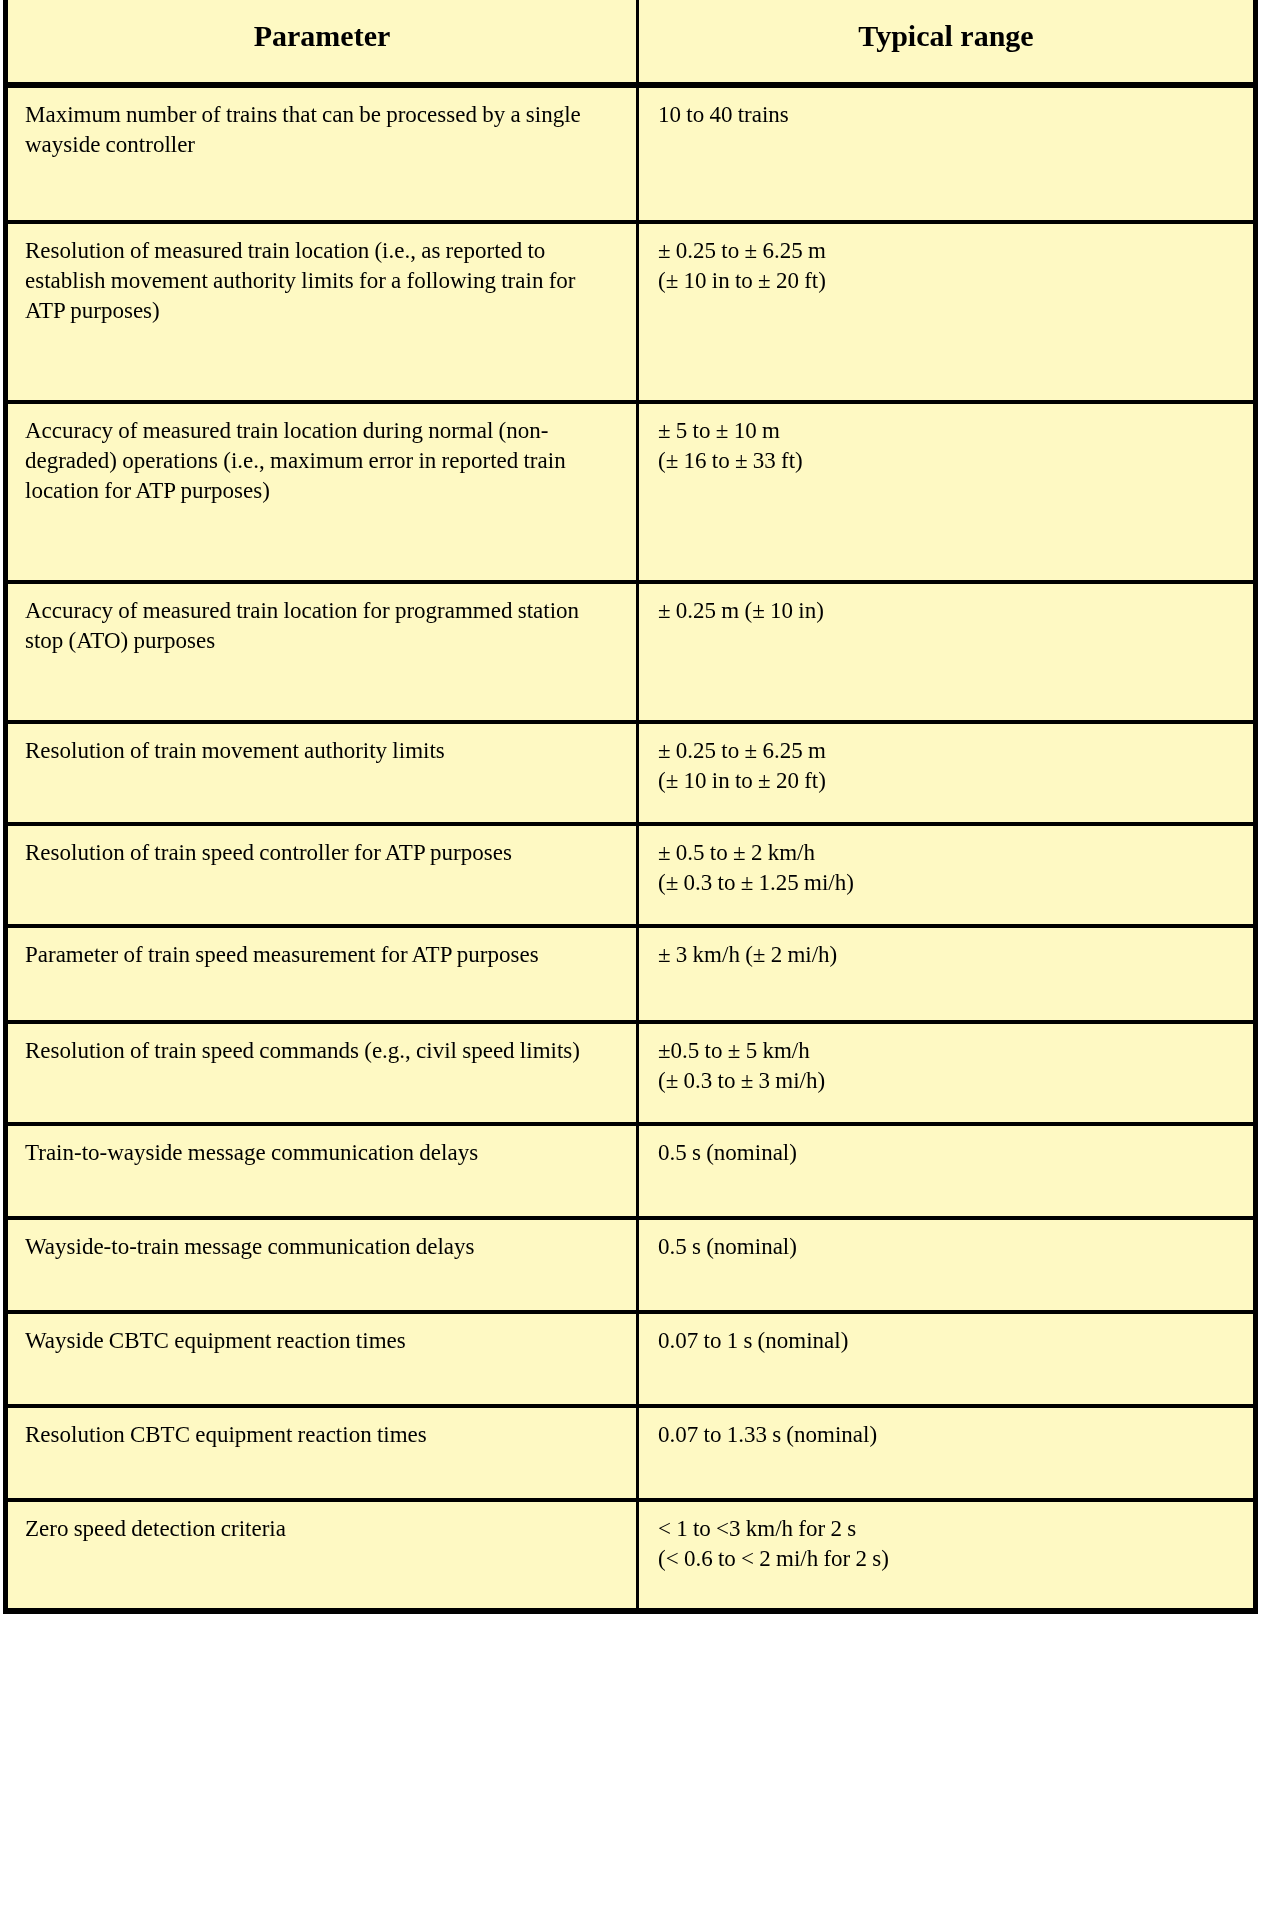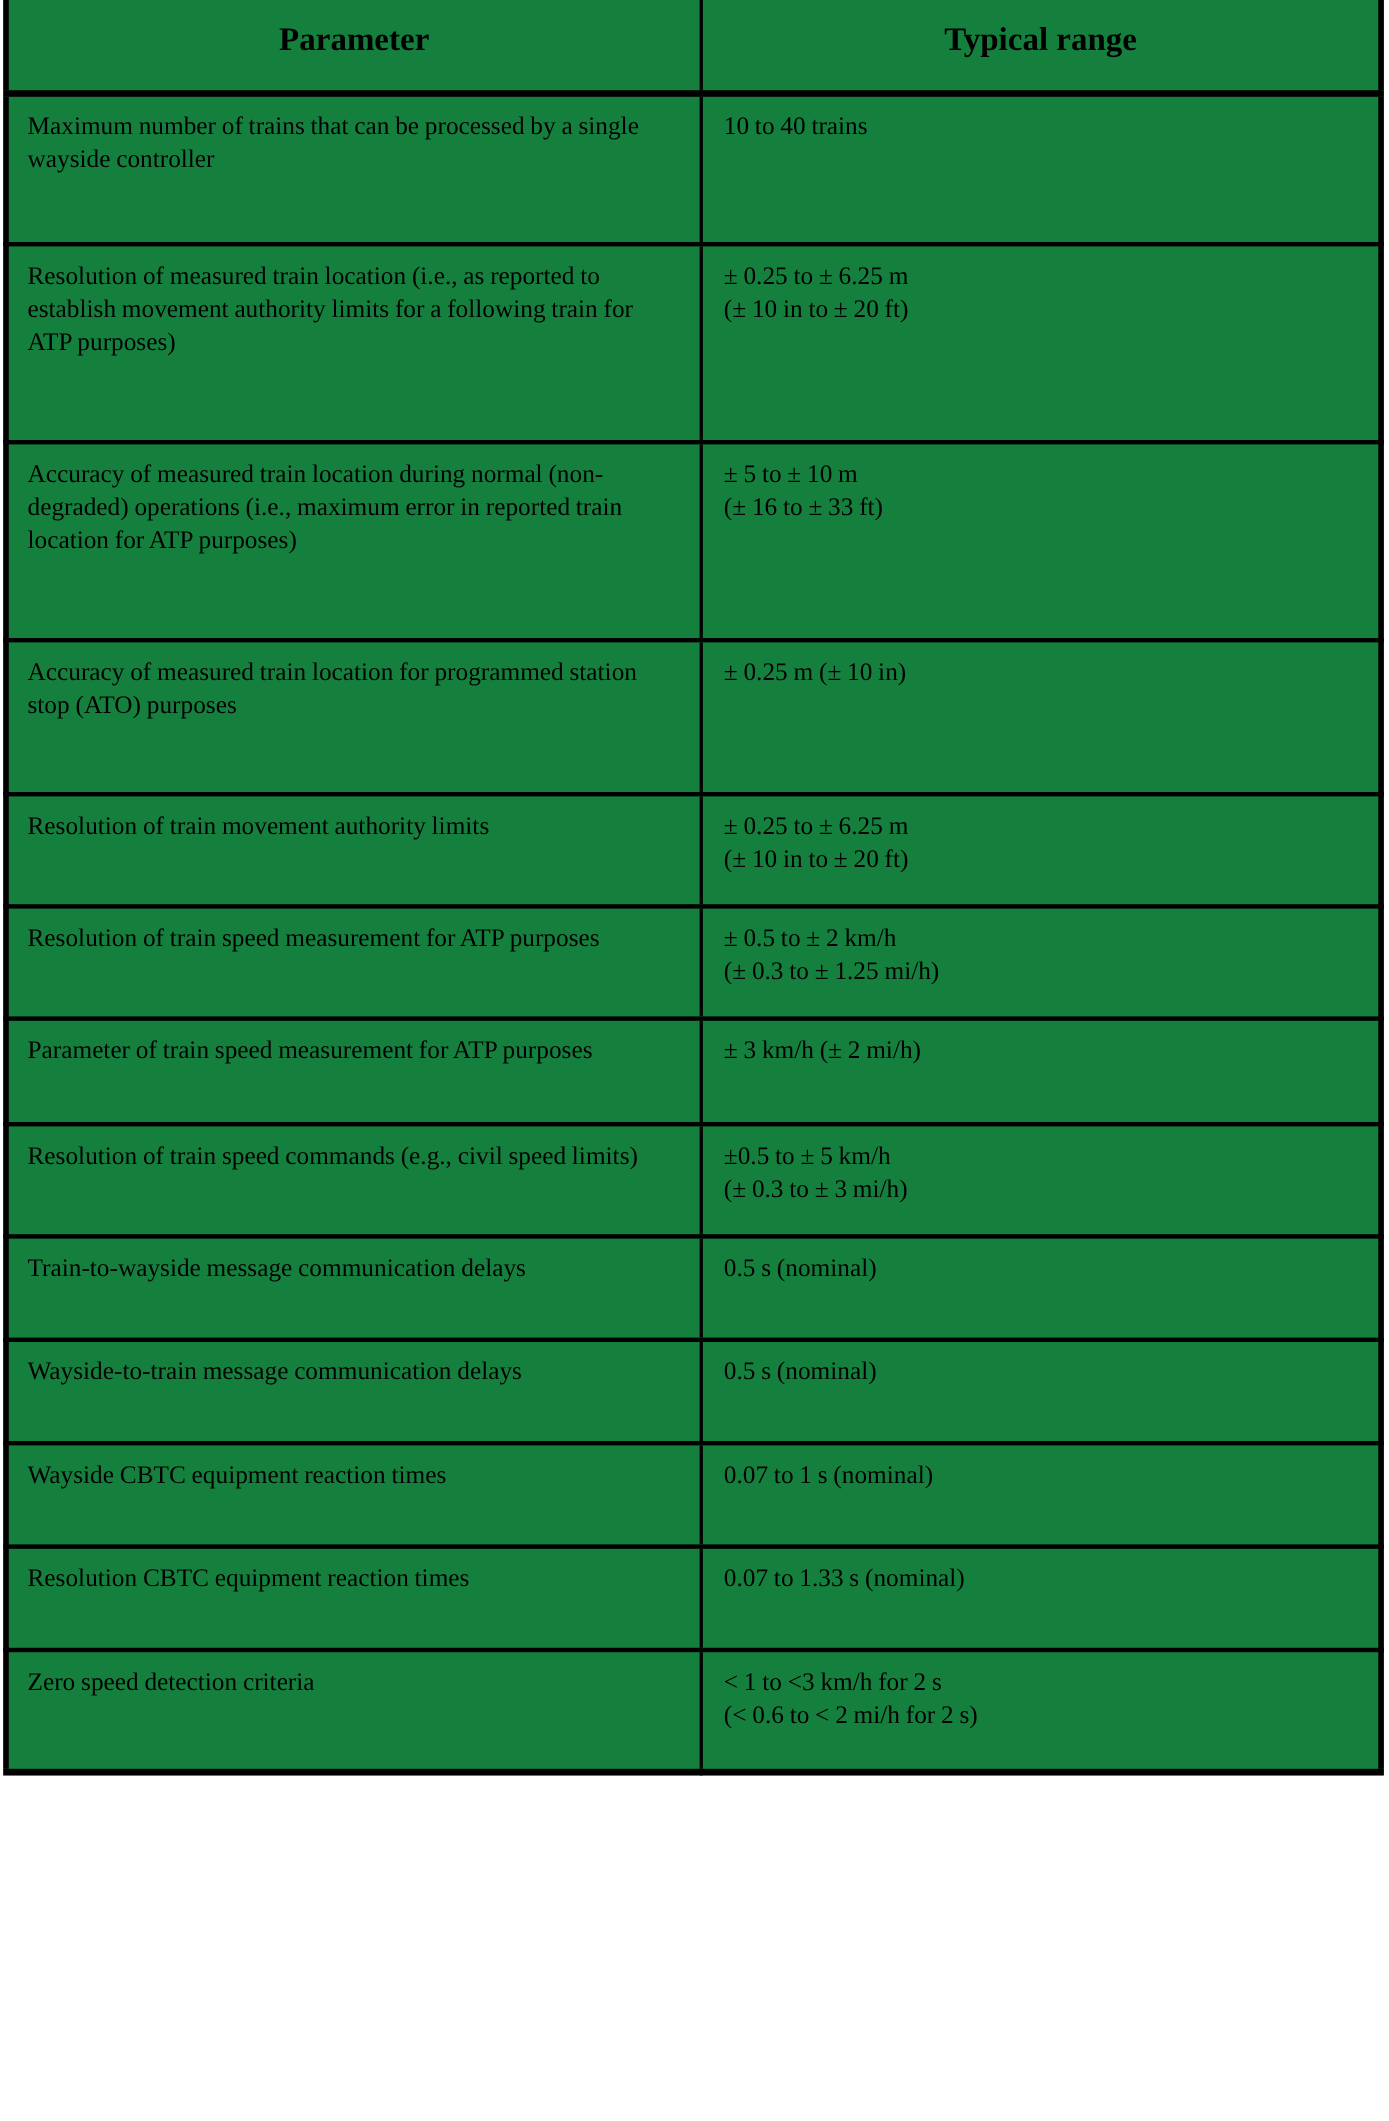--- a/index.html
+++ b/index.html
@@ -22,21 +22,21 @@
     top: 0px;
     width: 1250px;
     height: 1918px;
     box-sizing: border-box;
   }
 
   table.param-table {
     border-collapse: collapse;
     width: 1250px;
     table-layout: fixed;
-    background: #15803d;
+    background: #fef9c3;
   }
 
   table.param-table col.col-param { width: 632px; }
   table.param-table col.col-range { width: 618px; }
 
   
   table.param-table {
     border-left: 5px solid #000;
     border-right: 5px solid #000;
     border-top: 0;
@@ -139,21 +139,21 @@
 
       <tr class="r4">
         <td class="cell-param">Resolution of train movement authority limits</td>
         <td class="cell-range">
           <span class="cell-line">± 0.25 to ± 6.25 m</span>
           <span class="cell-line">(± 10 in to ± 20 ft)</span>
         </td>
       </tr>
 
       <tr class="r5">
-        <td class="cell-param">Resolution of train speed measurement for ATP purposes</td>
+        <td class="cell-param">Resolution of train speed controller for ATP purposes</td>
         <td class="cell-range">
           <span class="cell-line">± 0.5 to ± 2 km/h</span>
           <span class="cell-line">(± 0.3 to ± 1.25 mi/h)</span>
         </td>
       </tr>
 
       <tr class="r6">
         <td class="cell-param">Parameter of train speed measurement for ATP purposes</td>
         <td class="cell-range">
           <span class="cell-line">± 3 km/h (± 2 mi/h)</span>

